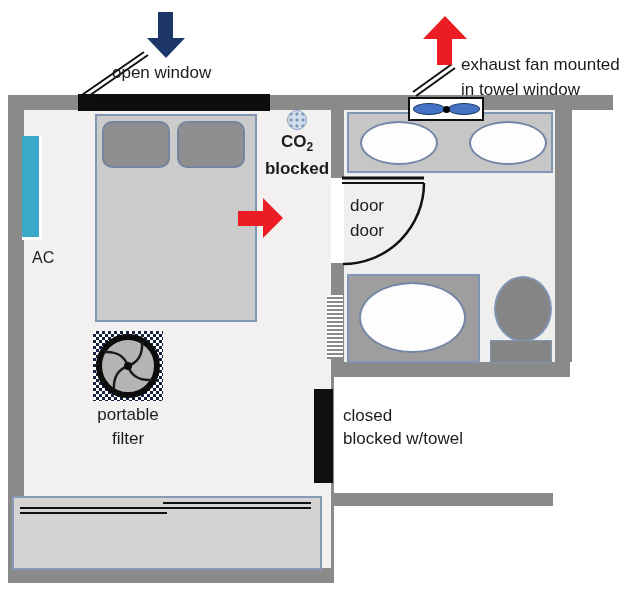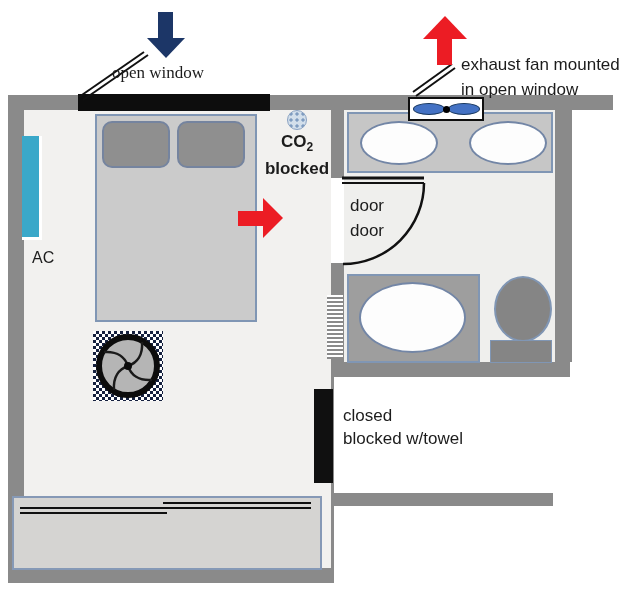--- a/index.html
+++ b/index.html
@@ -64,21 +64,21 @@
   #arrow-red-up{left:423px;top:16px;width:44px;height:49px;}
   #arrow-red-up .head{position:absolute;left:0;top:0;width:0;height:0;
     border-left:22px solid transparent;border-right:22px solid transparent;border-bottom:23px solid #ec1c24;}
   #arrow-red-up .shaft{position:absolute;left:14px;top:22px;width:15px;height:27px;background:#ec1c24;}
   #arrow-red-right{left:238px;top:198px;width:45px;height:40px;}
   #arrow-red-right .shaft{position:absolute;left:0;top:13px;width:26px;height:15px;background:#ec1c24;}
   #arrow-red-right .head{position:absolute;left:25px;top:0;width:0;height:0;
     border-top:20px solid transparent;border-bottom:20px solid transparent;border-left:20px solid #ec1c24;}
 
   
-  #lbl-open-window{left:112px;top:61px;font-family:Liberation Serif, serif;}
+  #lbl-open-window{left:112px;top:61px;}
   #lbl-exhaust-fan{left:461px;top:52px;line-height:25px;}
   #lbl-co2{left:262px;top:131px;width:70px;text-align:center;line-height:22px;font-weight:bold;}
   #lbl-co2 sub{font-size:12px;}
   #lbl-open-door{left:350px;top:193px;line-height:25px;}
   #lbl-ac{left:32px;top:246px;font-size:16px;}
   #lbl-filter{left:80px;top:403px;width:96px;text-align:center;line-height:24px;}
   #lbl-closed-door{left:343px;top:404px;line-height:23px;}
 </style>
 </head>
 <body>
@@ -165,34 +165,38 @@
       <line x1="342" y1="178" x2="424" y2="178" stroke-width="3"></line>
       <line x1="342" y1="183" x2="424" y2="183" stroke-width="2"></line>
       <path d="M 424 183 A 81 81 0 0 1 343 264" stroke-width="2.5"></path>
     </g>
   </svg>
 
   <div class="txt" id="lbl-open-window">open window</div>
 
   <div class="txt" id="lbl-exhaust-fan">
     <div>exhaust fan mounted</div>
-    <div>in open window</div>
+    <div>in towel window</div>
   </div>
 
   <div class="txt" id="lbl-co2">
     <div><span>CO</span><sub>2</sub></div>
     <div>blocked</div>
   </div>
 
   <div class="txt" id="lbl-open-door">
     <div>door</div>
     <div>door</div>
   </div>
 
   <div class="txt" id="lbl-ac">AC</div>
 
+  <div class="txt" id="lbl-filter">
+    <div>portable</div>
+    <div>filter</div>
+  </div>
 
   <div class="txt" id="lbl-closed-door">
     <div>closed</div>
     <div>blocked w/towel</div>
   </div>
 
 </div>
 
 </body></html>

